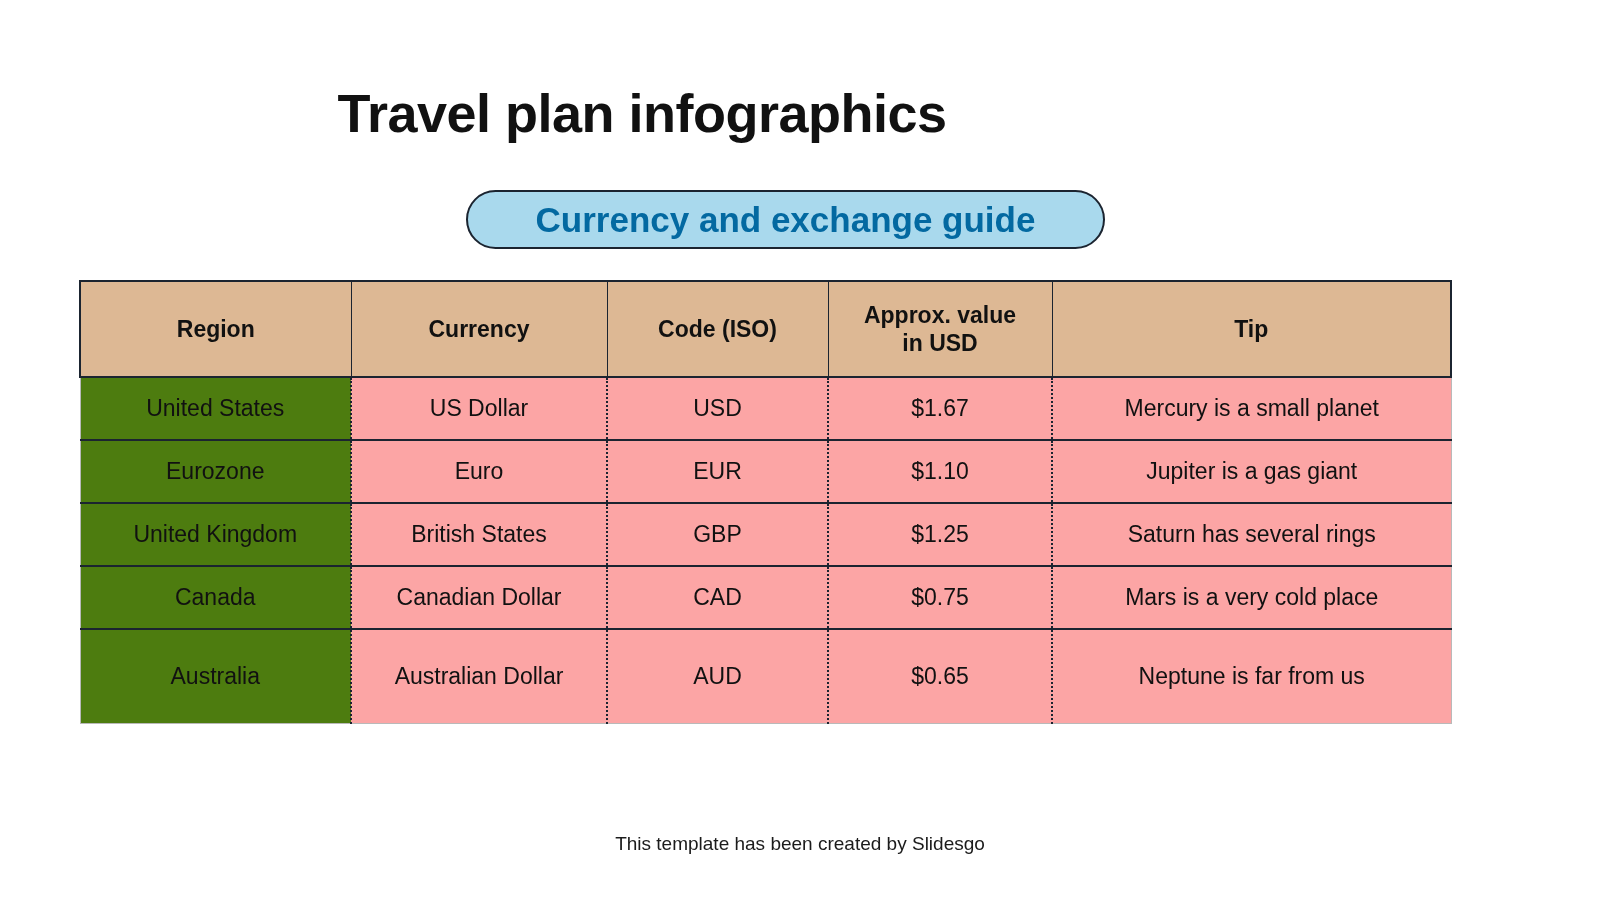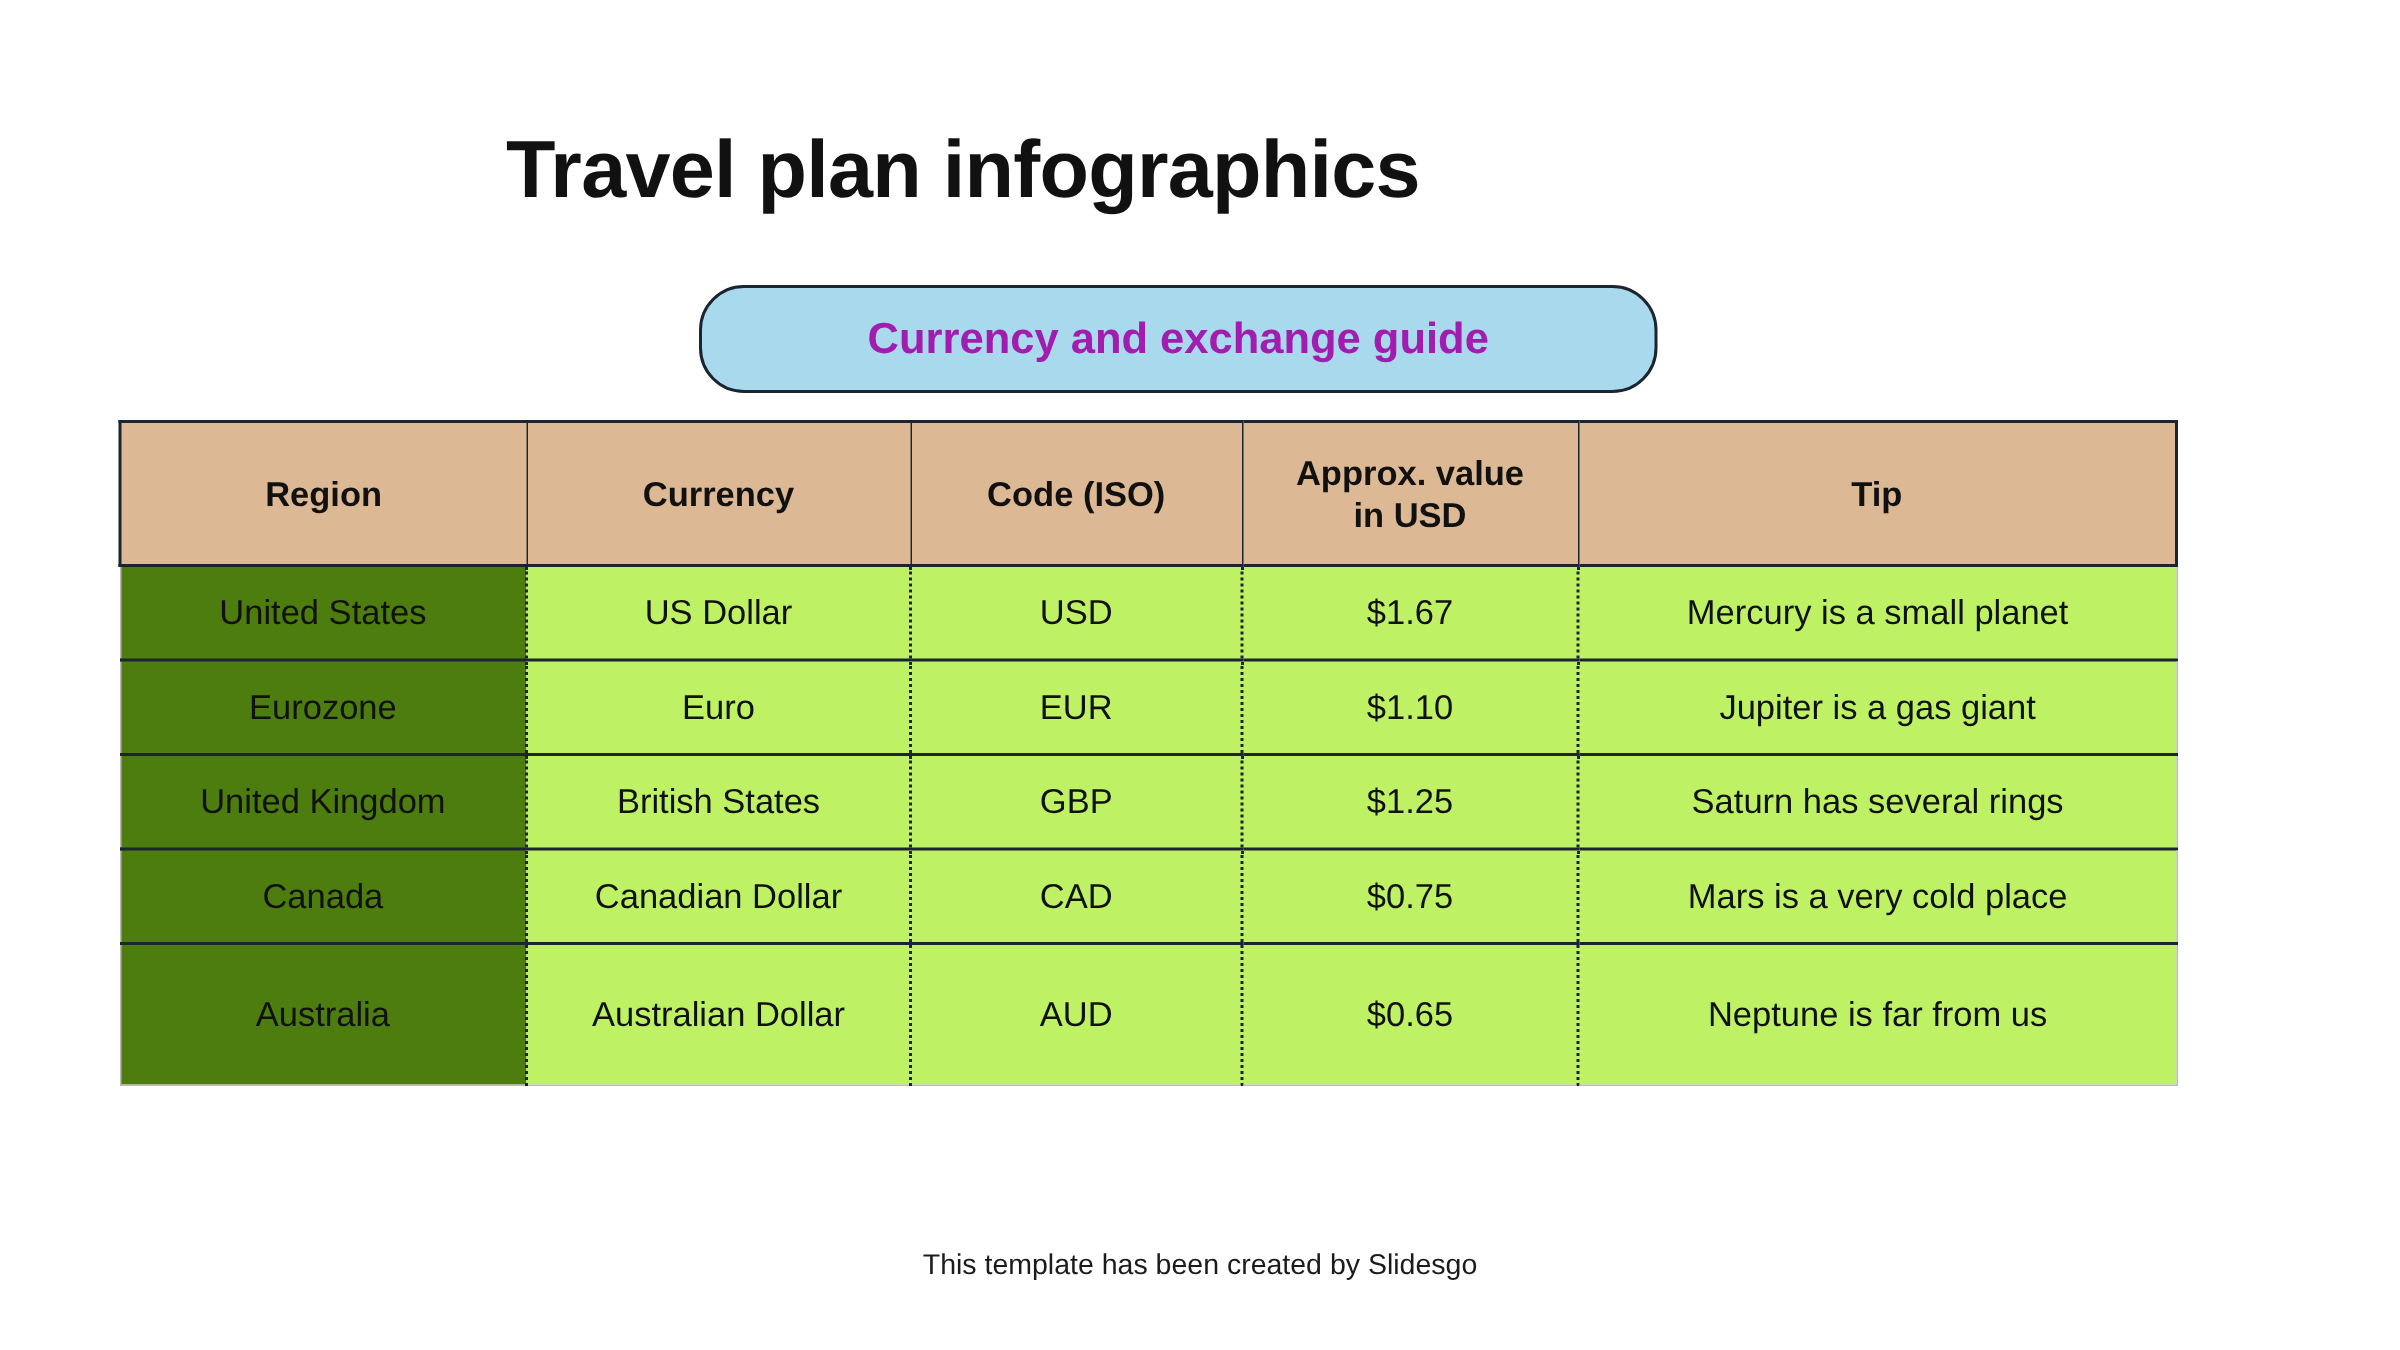--- a/index.html
+++ b/index.html
@@ -35,31 +35,31 @@
     color: #111111;
     line-height: 1.1;
   }
 
   
   .pill {
     position: absolute;
     left: 466px;
     top: 190px;
     width: 639px;
-    height: 72px;
+    height: 59px;
     box-sizing: border-box;
     background: #a9d9ed;
     border: 2px solid #1b2430;
     border-radius: 30px;
     display: flex;
     align-items: center;
     justify-content: center;
-    font-size: 29px;
+    font-size: 35px;
     font-weight: 700;
-    color: #a21caf;
+    color: #0369a1;
   }
 
   
   .table-wrap {
     position: absolute;
     left: 79px;
     top: 280px;
     width: 1371px;
   }
 
@@ -97,21 +97,21 @@
   
   tbody td {
     height: 63px;
     font-size: 23px;
     font-weight: 400;
     color: #111111;
     text-align: center;
     vertical-align: middle;
     border-bottom: 2px solid #1b2430;
     border-left: 2px dotted #1b2430;
-    background: #bef264;
+    background: #fca5a5;
     line-height: 1.25;
   }
   tbody tr:last-child td {
     border-bottom: 1.5px solid #b9b9b9;
     height: 94px;
   }
   tbody td.col-region {
     background: #4d7c0f;
     border-left: 1.5px solid #b9b9b9;
   }

